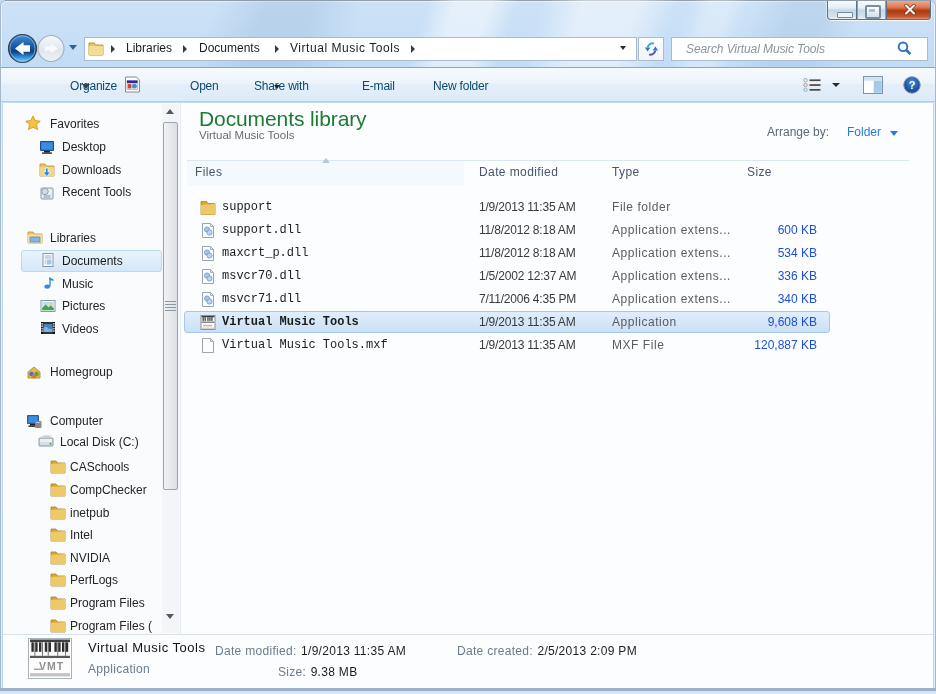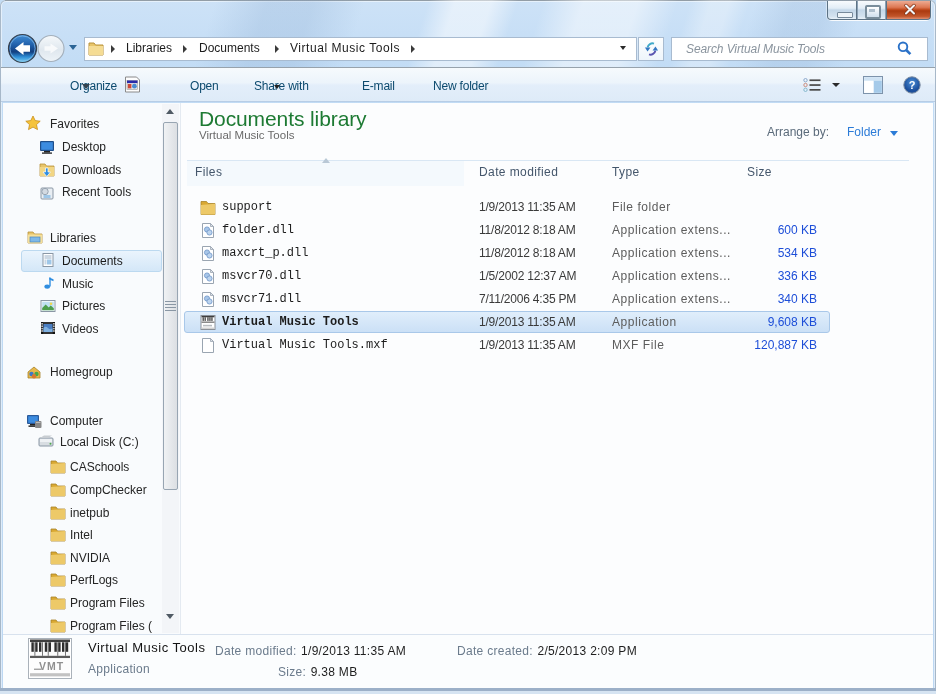--- a/index.html
+++ b/index.html
@@ -347,21 +347,21 @@
       <div class="fdate">1/9/2013 11:35 AM</div>
       <div class="ftype">File folder</div>
   </div>
   <div class="frow" style="top:219px;">
     <svg class="ficon" viewBox="0 0 16 17">
         <path d="M2.5 1.5 h8 l3 3 v11 h-11 Z" fill="#fff" stroke="#9aa5b1" stroke-width="1"></path>
         <path d="M10.5 1.5 l3 3 h-3 Z" fill="#dde4ea" stroke="#9aa5b1" stroke-width=".8"></path>
         <circle cx="7" cy="7.5" r="2.6" fill="#a8c6e8" stroke="#6e96c8" stroke-width=".8"></circle>
         <circle cx="9.5" cy="10.5" r="2.6" fill="#bcd4ee" stroke="#6e96c8" stroke-width=".8"></circle>
       </svg>
-    <div class="fname">folder.dll</div>
+    <div class="fname">support.dll</div>
       <div class="fdate">11/8/2012 8:18 AM</div>
       <div class="ftype">Application extens...</div>
       <div class="fsize">600 KB</div>
   </div>
   <div class="frow" style="top:242px;">
     <svg class="ficon" viewBox="0 0 16 17">
         <path d="M2.5 1.5 h8 l3 3 v11 h-11 Z" fill="#fff" stroke="#9aa5b1" stroke-width="1"></path>
         <path d="M10.5 1.5 l3 3 h-3 Z" fill="#dde4ea" stroke="#9aa5b1" stroke-width=".8"></path>
         <circle cx="7" cy="7.5" r="2.6" fill="#a8c6e8" stroke="#6e96c8" stroke-width=".8"></circle>
         <circle cx="9.5" cy="10.5" r="2.6" fill="#bcd4ee" stroke="#6e96c8" stroke-width=".8"></circle>

